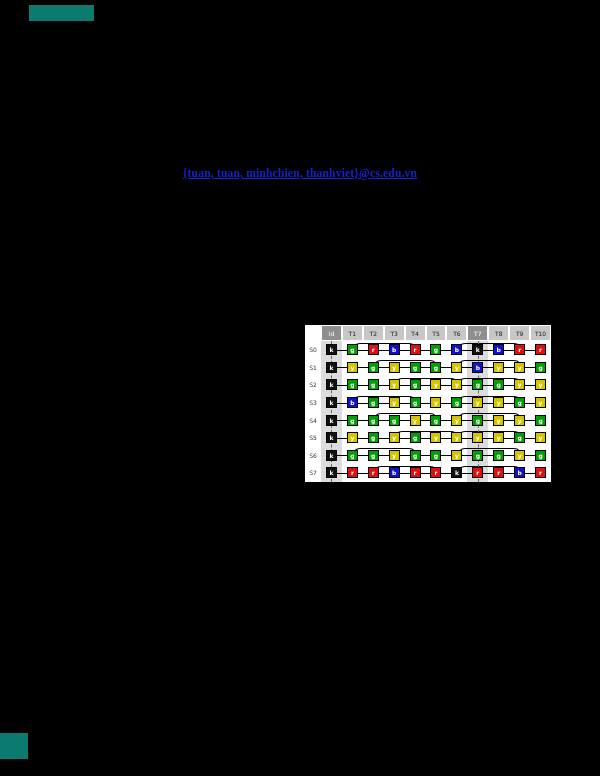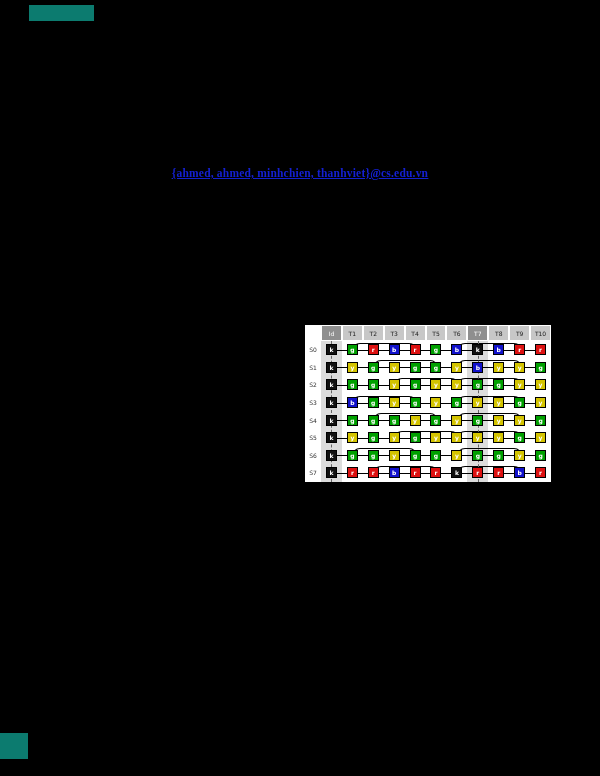--- a/index.html
+++ b/index.html
@@ -97,21 +97,21 @@
     border-left: 1px dashed #666666;
   }
 </style>
 </head>
 <body style="background: rgb(0, 0, 0);">
 
 <div class="block-topleft" style="background: rgb(12, 123, 111);"></div>
 <div class="block-bottomleft" style="background: rgb(12, 123, 111);"></div>
 
 <div class="email-line" style="color: rgb(20, 32, 210);">
-  <a>{ahmed, ahmed, minhchien, thanhviet}@cs.edu.vn</a>
+  <a>{tuan, tuan, minhchien, thanhviet}@cs.edu.vn</a>
 </div>
 
 <div class="figure-panel" style="background: rgb(255, 255, 255);">
   <div>
       <div class="fig-row header">
         <div class="corner-cell"></div>
         <div class="head-cell hl" style="background: rgb(143, 143, 143);">Id</div>
         <div class="head-cell" style="background: rgb(199, 199, 199);">T1</div>
         <div class="head-cell" style="background: rgb(199, 199, 199);">T2</div>
         <div class="head-cell" style="background: rgb(199, 199, 199);">T3</div>

